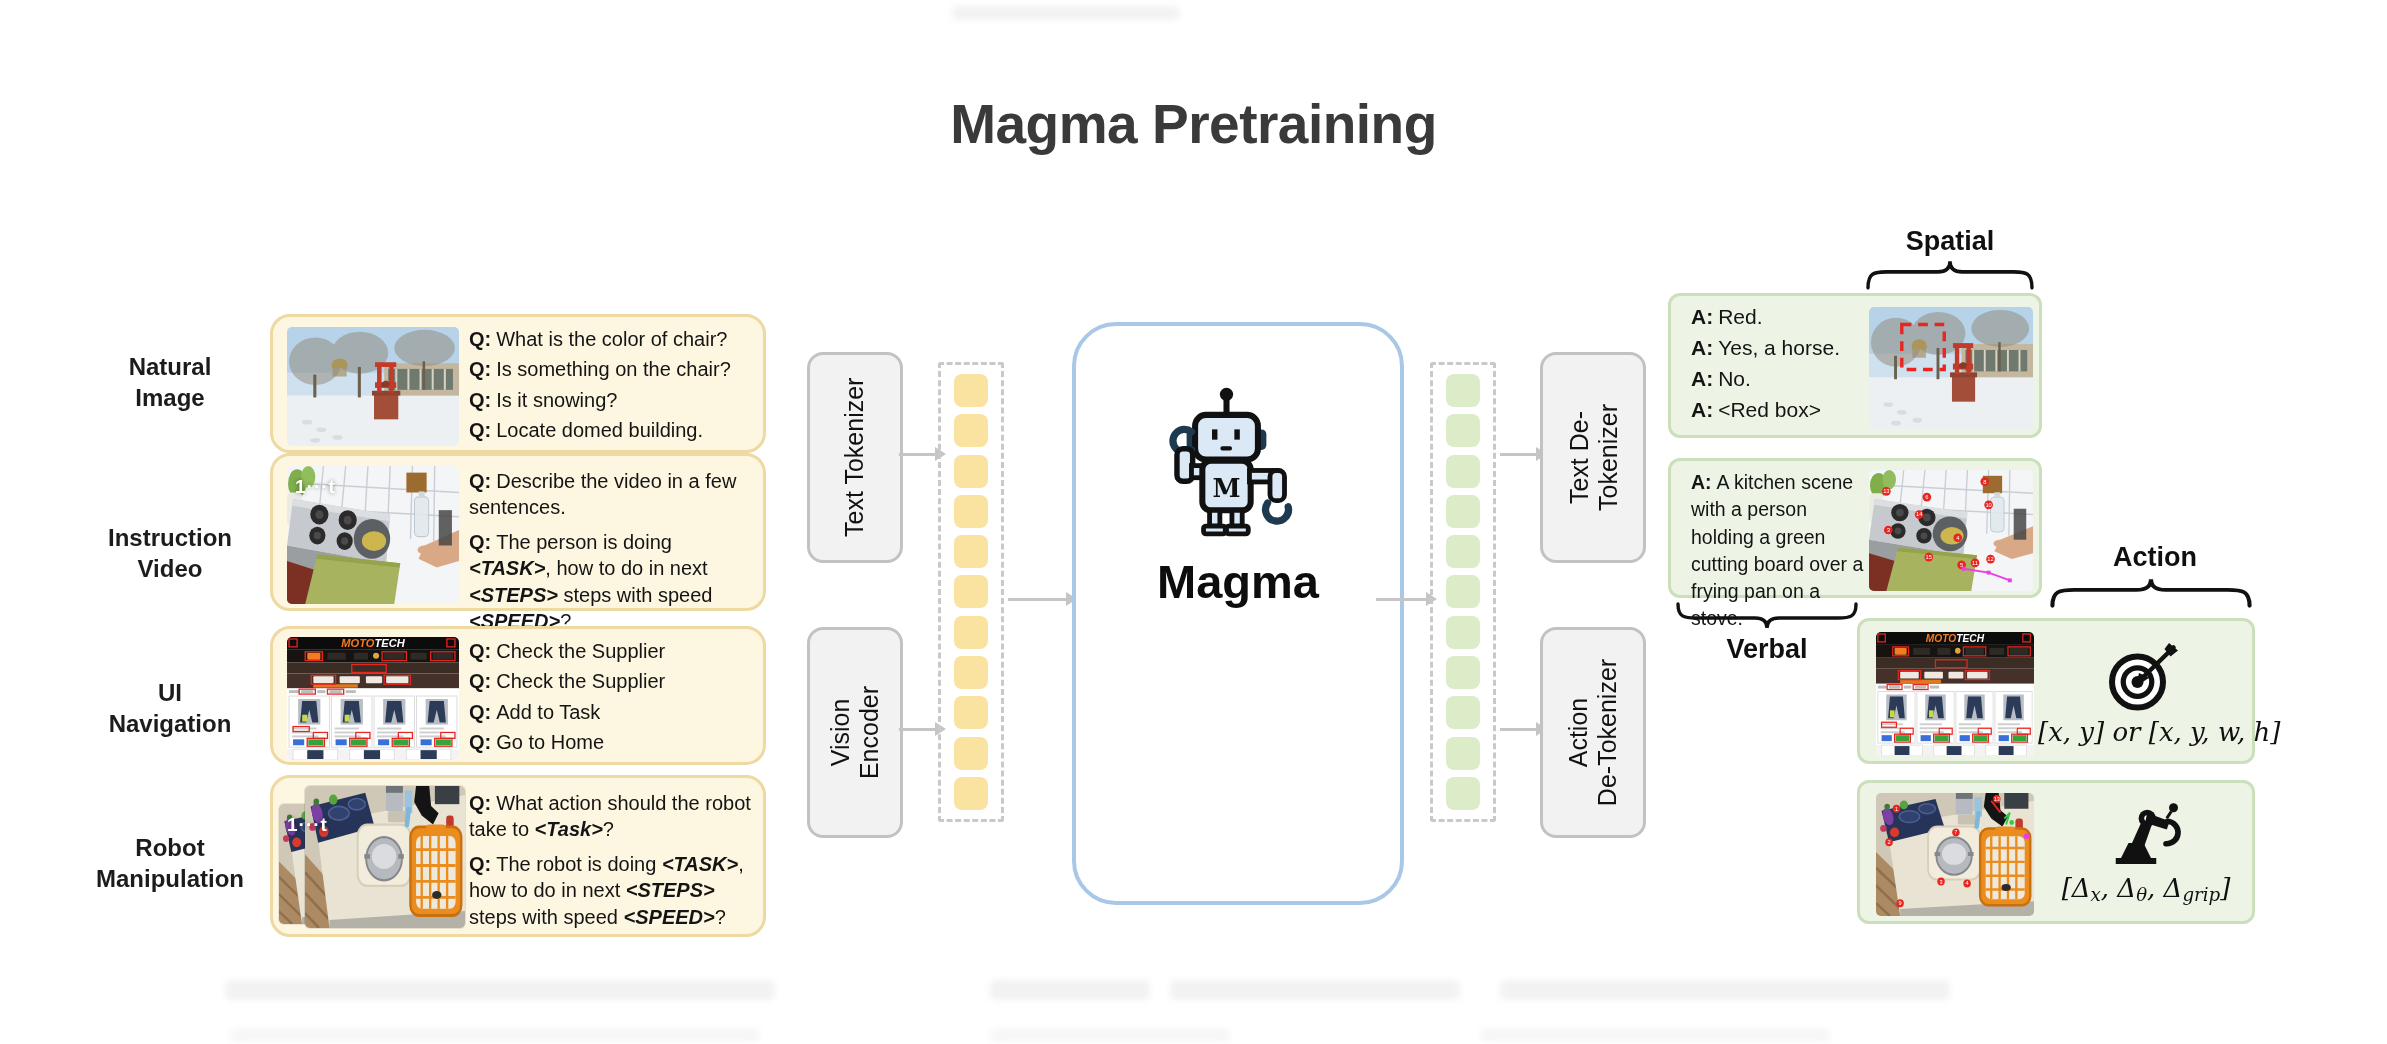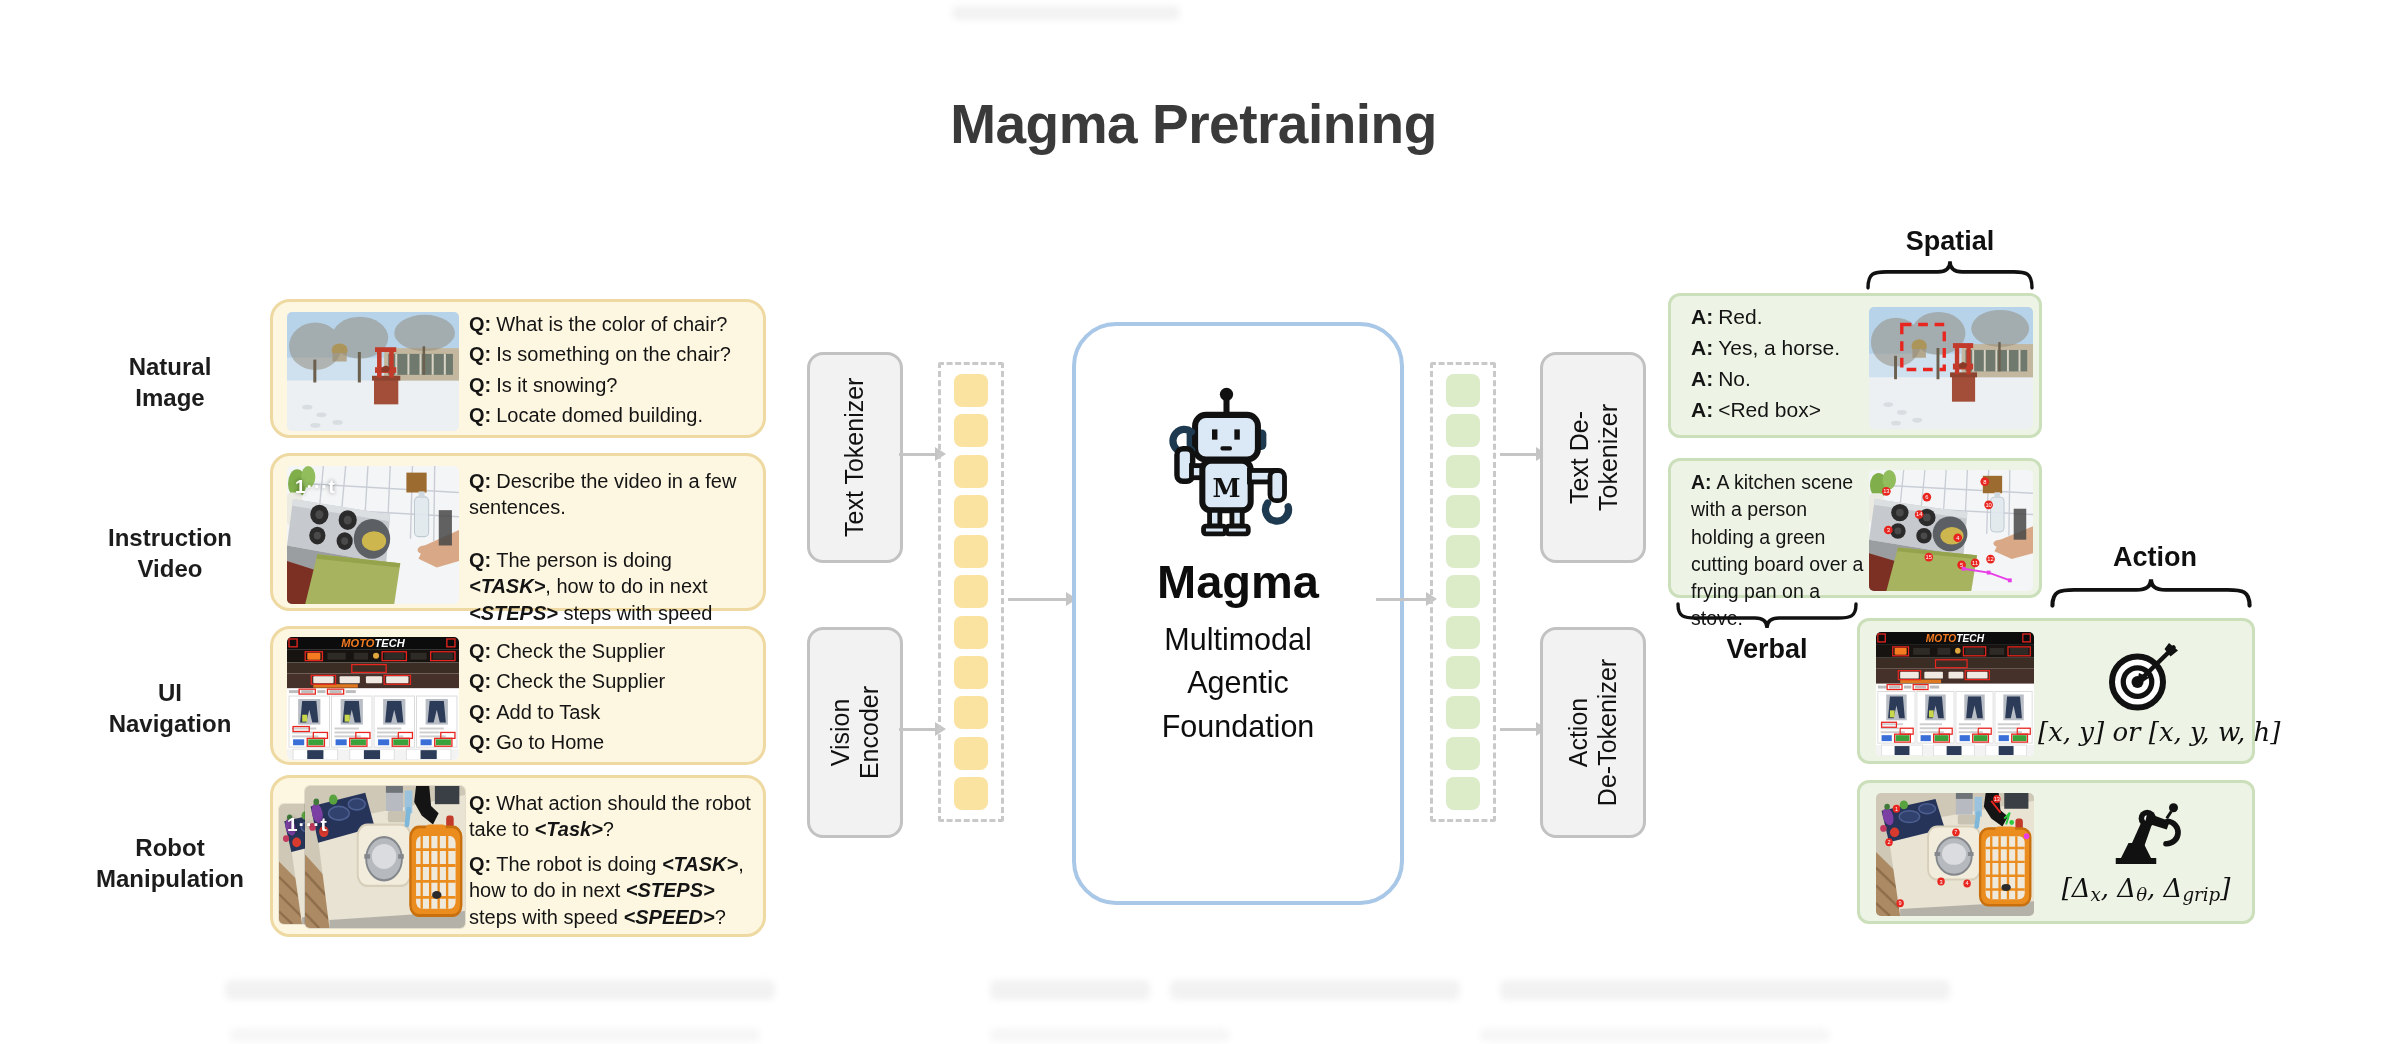--- a/index.html
+++ b/index.html
@@ -361,21 +361,21 @@
   </div>
   <div class="abs cat-label" style="left:70px;top:678px;width:200px">
     <div>UI</div>
     <div>Navigation</div>
   </div>
   <div class="abs cat-label" style="left:70px;top:833px;width:200px">
     <div>Robot</div>
     <div>Manipulation</div>
   </div>
 
-  <div class="abs ybox" style="left:270px;top:299px;width:496px;height:139px">
+  <div class="abs ybox" style="left:270px;top:314px;width:496px;height:139px">
     <div class="thumb" style="left:14px;top:10px;width:172px;height:119px">
       <svg viewBox="0 0 170 125" preserveAspectRatio="none">
           <use href="#scene-snow"></use>
         </svg>
     </div>
     <div class="abs qblock" style="left:196px;top:9px;width:288px">
       <div class="qline"><span class="qp">Q:</span><span><span>What is the color of chair?</span></span></div>
       <div class="qline"><span class="qp">Q:</span><span><span>Is something on the chair?</span></span></div>
       <div class="qline"><span class="qp">Q:</span><span><span>Is it snowing?</span></span></div>
       <div class="qline"><span class="qp">Q:</span><span><span>Locate domed building.</span></span></div>
@@ -383,21 +383,21 @@
   </div>
 
   <div class="abs ybox" style="left:270px;top:453px;width:496px;height:158px">
     <div class="thumb" style="left:14px;top:10px;width:172px;height:138px">
       <svg viewBox="0 0 170 125" preserveAspectRatio="none">
           <use href="#scene-kitchen"></use>
         </svg>
     </div>
     <div class="frame-label" style="left:22px;top:20px">1···t</div>
     <div class="abs qblock" style="left:196px;top:12px;width:282px">
-      <div class="qline" style="margin-bottom:26px"><span class="qp">Q:</span><span><span>Describe the video in a few sentences.</span></span></div>
+      <div class="qline" style="margin-bottom:8px"><span class="qp">Q:</span><span><span>Describe the video in a few sentences.</span></span></div>
       <div class="qline"><span class="qp">Q:</span><span><span>The person is doing </span><span class="seg-b">&lt;TASK&gt;</span><span>, how to do in next </span><span class="seg-b">&lt;STEPS&gt;</span><span> steps with speed </span><span class="seg-b">&lt;SPEED&gt;</span><span>?</span></span></div>
     </div>
   </div>
 
   <div class="abs ybox" style="left:270px;top:626px;width:496px;height:139px">
     <div class="thumb" style="left:14px;top:8px;width:172px;height:123px">
       <svg viewBox="0 0 170 125" preserveAspectRatio="none">
           <use href="#scene-ui"></use>
         </svg>
     </div>
@@ -454,25 +454,20 @@
       <div class="token" style="background-color: rgb(250, 226, 160);"></div>
     </div>
 
   <div class="arrow" style="left:1008px;top:598px;width:60px"></div>
 
   <div class="magma-box" style="left:1072px;top:322px;width:332px;height:583px">
     <svg class="abs" style="left:78px;top:58px;width:145px;height:156px" viewBox="0 0 120 126">
         <use href="#icon-robot-mascot"></use>
       </svg>
     <div class="magma-title" style="top:228px">Magma</div>
-    <div class="magma-sub" style="top:292px">
-      <div>Multimodal</div>
-      <div>Agentic</div>
-      <div>Foundation</div>
-    </div>
   </div>
 
   <div class="arrow" style="left:1376px;top:598px;width:52px"></div>
 
   <div class="token-col" style="left:1430px;top:362px;width:66px;height:460px">
       <div class="token" style="background-color: rgb(220, 235, 200);"></div>
       <div class="token" style="background-color: rgb(220, 235, 200);"></div>
       <div class="token" style="background-color: rgb(220, 235, 200);"></div>
       <div class="token" style="background-color: rgb(220, 235, 200);"></div>
       <div class="token" style="background-color: rgb(220, 235, 200);"></div>

